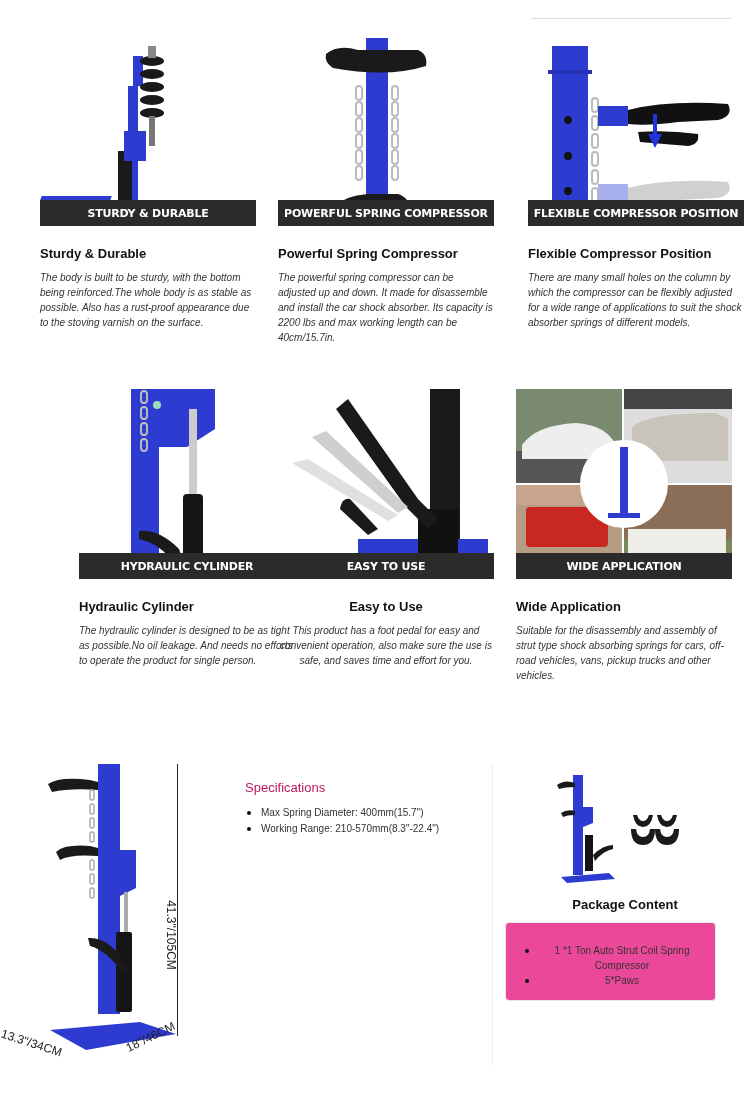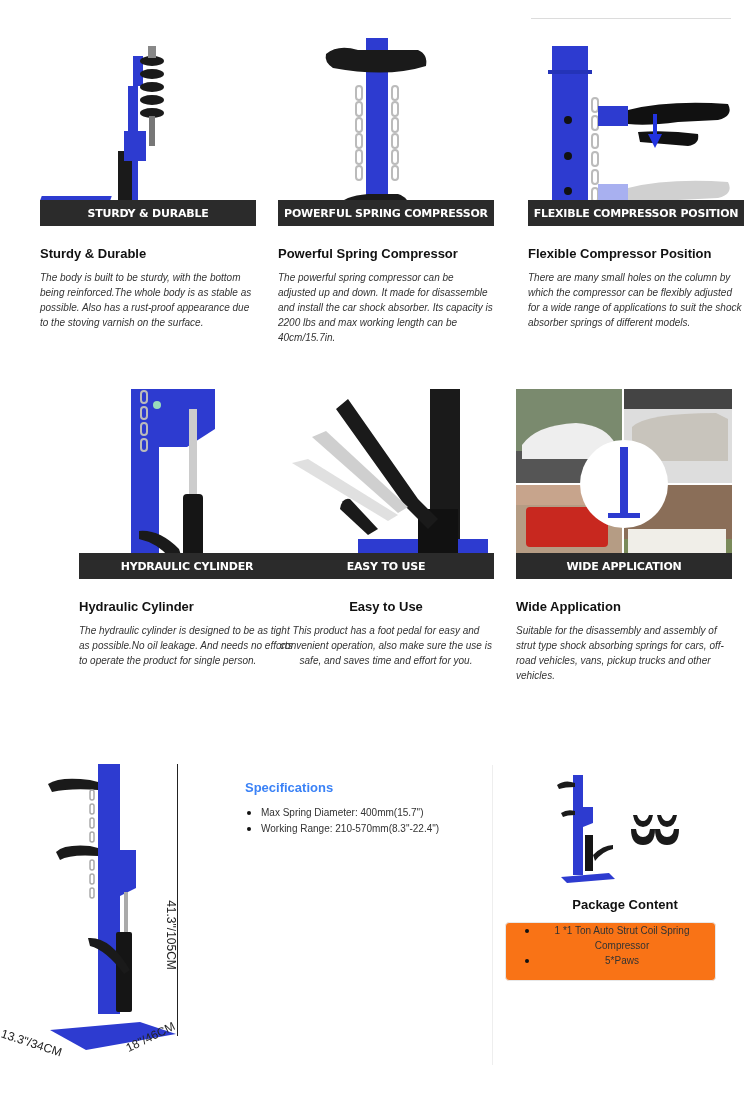--- a/index.html
+++ b/index.html
@@ -7,30 +7,30 @@
     .topline { position: absolute; left: 531px; top: 18px; width: 200px; height: 1px; background: #dcdcdc; }
 
     .feature { position: absolute; width: 216px; }
     .feature .img { position: relative; width: 216px; height: 190px; background: #fff; overflow: hidden; }
     .feature .bar { position: absolute; left: 0; bottom: 0; width: 216px; height: 26px; background: #2b2b2b; color: #fff; font-family: "DejaVu Sans", sans-serif; font-weight: bold; font-size: 11px; letter-spacing: -0.2px; display: flex; align-items: center; justify-content: center; white-space: nowrap; }
     .feature h3 { margin-top: 20px; font-size: 13px; font-weight: bold; color: #111; }
     .feature p { margin-top: 9px; font-size: 10px; line-height: 15px; color: #333; font-style: italic; }
 
     .specs-left { position: absolute; left: 40px; top: 760px; width: 160px; height: 300px; }
     .specs { position: absolute; left: 245px; top: 780px; width: 240px; }
-    .specs h3 { font-size: 13px; font-weight: bold; color: #3b82f6; }
+    .specs h3 { font-size: 13px; font-weight: normal; color: #be185d; }
     .specs ul { margin-top: 10px; list-style: none; }
     .specs li { font-size: 10px; line-height: 16px; color: #333; padding-left: 16px; position: relative; }
     .specs li::before { content: ""; position: absolute; left: 2px; top: 6px; width: 4px; height: 4px; border-radius: 50%; background: #111; }
     .vdivider { position: absolute; left: 492px; top: 765px; width: 1px; height: 300px; background: #eee; }
 
     .pkg { position: absolute; left: 505px; top: 745px; width: 240px; text-align: center; }
     .pkg-img { position: relative; width: 211px; height: 140px; }
     .pkg h3 { margin-top: 12px; font-size: 13px; font-weight: bold; color: #111; }
-    .pkg-box { margin-top: 10px; width: 211px; background: #f97316; border-radius: 4px; padding: 0 10px 12px 16px; border: 1px solid #e8e8e8; }
+    .pkg-box { margin-top: 10px; width: 211px; background: #ec4899; border-radius: 4px; padding: 20px 10px 12px 16px; border: 1px solid #e8e8e8; }
     .pkg-box ul { list-style: none; }
     .pkg-box li { font-size: 10px; line-height: 15px; color: #333; padding-left: 17px; position: relative; }
     .pkg-box li::before { content: ""; position: absolute; left: 3px; top: 6px; width: 4px; height: 4px; border-radius: 50%; background: #111; }
 
     .dim-text { position: absolute; font-size: 12px; color: #222; font-family: "Liberation Sans", sans-serif; white-space: nowrap; }
   </style>
 </head>
 <body>
 
 <div class="topline"></div>

